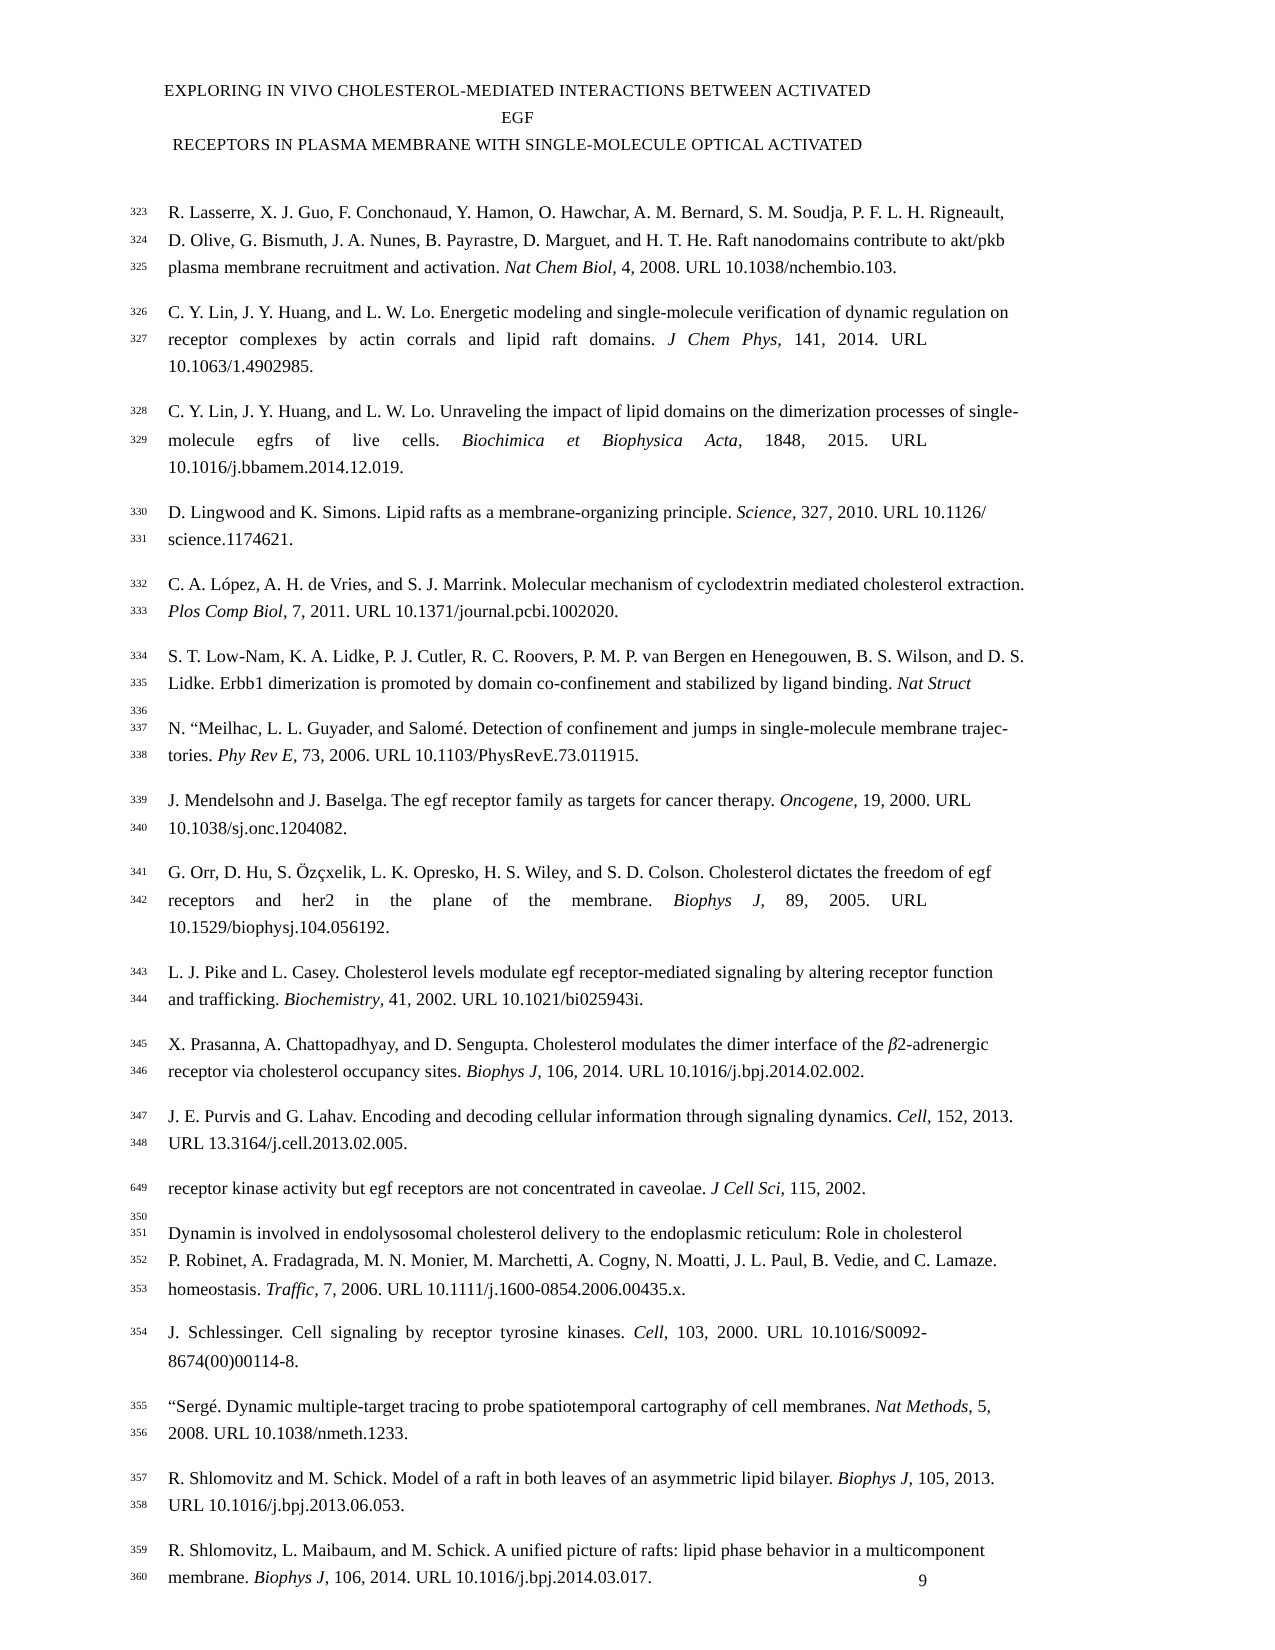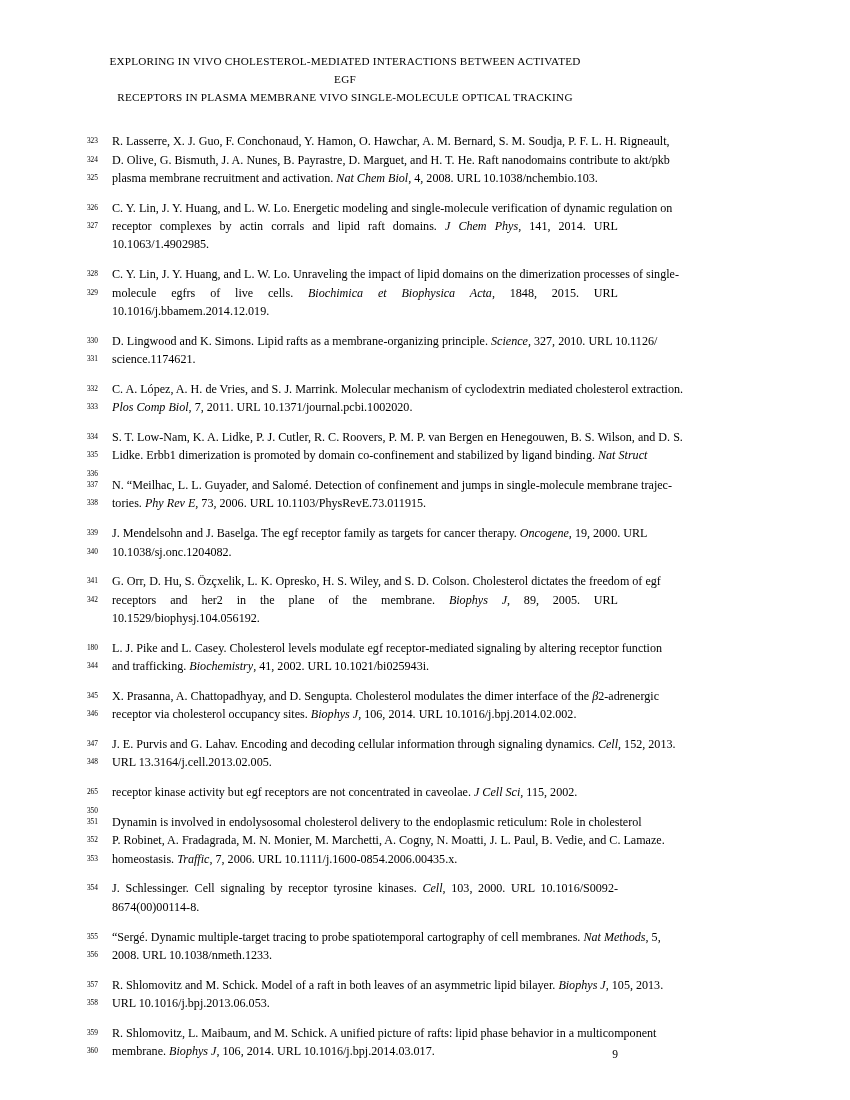--- a/index.html
+++ b/index.html
@@ -79,21 +79,21 @@
     font-size: 11.5px;
   }
 </style>
 </head>
 <body>
 
 <div class="page">
 
   <div class="running-head">
     <span class="line">EXPLORING IN VIVO CHOLESTEROL-MEDIATED INTERACTIONS BETWEEN ACTIVATED EGF</span>
-    <span class="line">RECEPTORS IN PLASMA MEMBRANE VIVO SINGLE-MOLECULE OPTICAL TRACKING</span>
+    <span class="line">RECEPTORS IN PLASMA MEMBRANE WITH SINGLE-MOLECULE OPTICAL ACTIVATED</span>
   </div>
 
   <ul class="ref-list" id="ref-list">
       <li class="ref-item">
         <span class="linenums">
           <span class="linenum">323</span>
           <span class="linenum">324</span>
           <span class="linenum">325</span>
         </span>
         <div class="ref-lines">
@@ -178,21 +178,21 @@
           <span class="linenum">341</span>
           <span class="linenum">342</span>
         </span>
         <div class="ref-lines">
           <span class="ref-line">G. Orr, D. Hu, S. Özçxelik, L. K. Opresko, H. S. Wiley, and S. D. Colson.  Cholesterol dictates the freedom of egf</span>
           <span class="ref-line last">receptors and her2 in the plane of the membrane. <i>Biophys J</i>, 89, 2005. URL 10.1529/biophysj.104.056192.</span>
         </div>
       </li>
       <li class="ref-item">
         <span class="linenums">
-          <span class="linenum">180</span>
+          <span class="linenum">343</span>
           <span class="linenum">344</span>
         </span>
         <div class="ref-lines">
           <span class="ref-line">L. J. Pike and L. Casey.  Cholesterol levels modulate egf receptor-mediated signaling by altering receptor function</span>
           <span class="ref-line last">and trafficking. <i>Biochemistry</i>, 41, 2002. URL 10.1021/bi025943i.</span>
         </div>
       </li>
       <li class="ref-item">
         <span class="linenums">
           <span class="linenum">345</span>
@@ -208,21 +208,21 @@
           <span class="linenum">347</span>
           <span class="linenum">348</span>
         </span>
         <div class="ref-lines">
           <span class="ref-line">J. E. Purvis and G. Lahav. Encoding and decoding cellular information through signaling dynamics. <i>Cell</i>, 152, 2013.</span>
           <span class="ref-line last">URL 13.3164/j.cell.2013.02.005.</span>
         </div>
       </li>
       <li class="ref-item">
         <span class="linenums">
-          <span class="linenum">265</span>
+          <span class="linenum">649</span>
           <span class="linenum">350</span>
         </span>
         <div class="ref-lines">
           <span class="ref-line last">receptor kinase activity but egf receptors are not concentrated in caveolae. <i>J Cell Sci</i>, 115, 2002.</span>
         </div>
       </li>
       <li class="ref-item">
         <span class="linenums">
           <span class="linenum">351</span>
           <span class="linenum">352</span>

